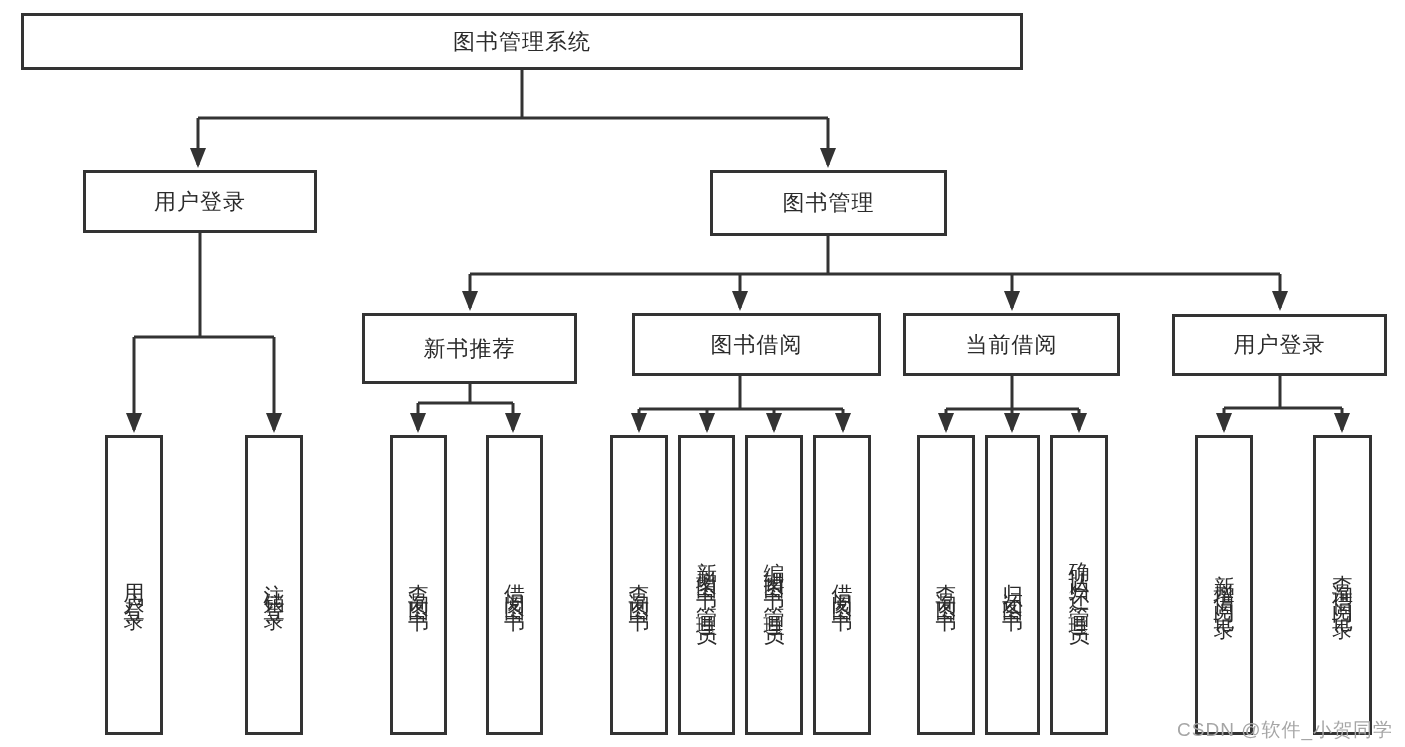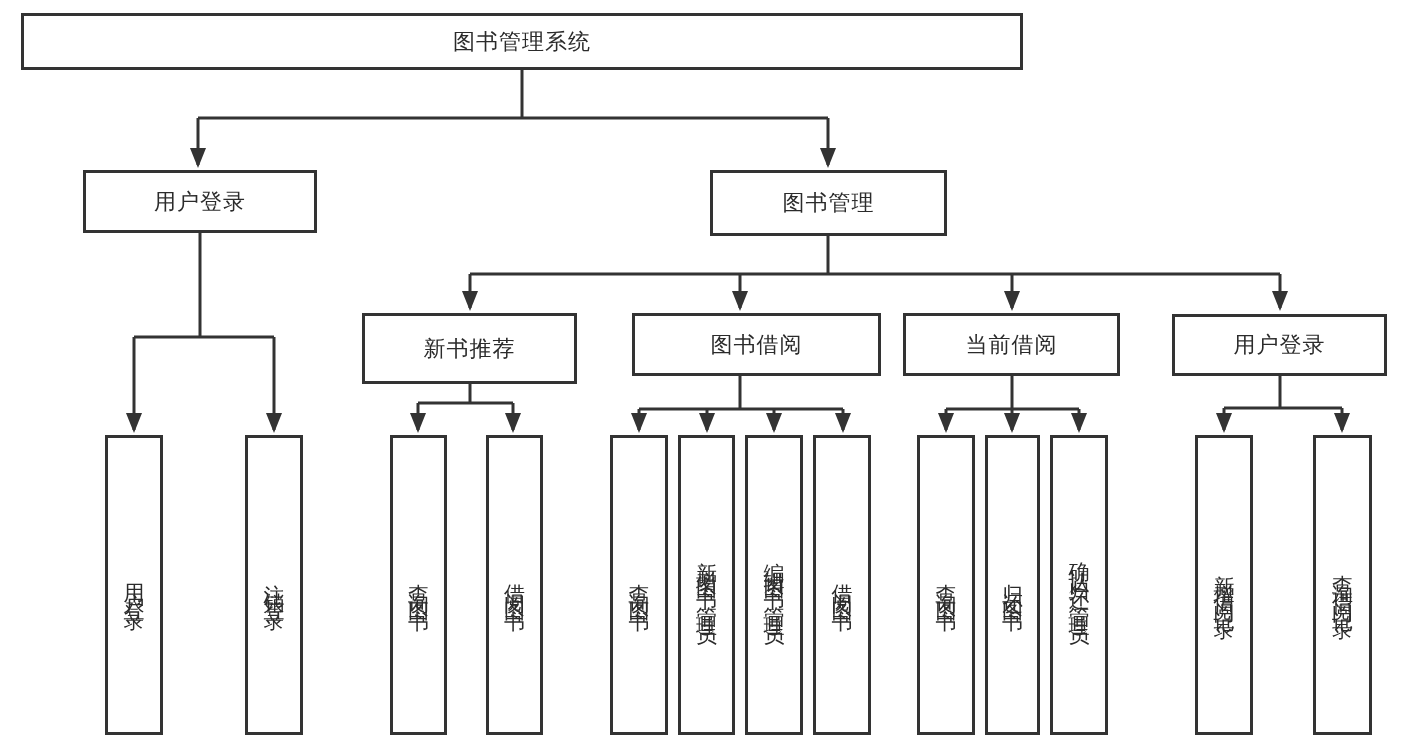--- a/index.html
+++ b/index.html
@@ -169,13 +169,14 @@
     <span class="lbl">确认归还（管理员）</span>
   </div>
 
   <div class="node v" style="left:1195px;top:435px;width:58px;height:300px">
     <span class="lbl">新增借阅记录</span>
   </div>
   <div class="node v" style="left:1313px;top:435px;width:59px;height:300px">
     <span class="lbl">查询借阅记录</span>
   </div>
 
+  <div class="watermark">CSDN @软件_小贺同学</div>
 </div>
 
 </body></html>

